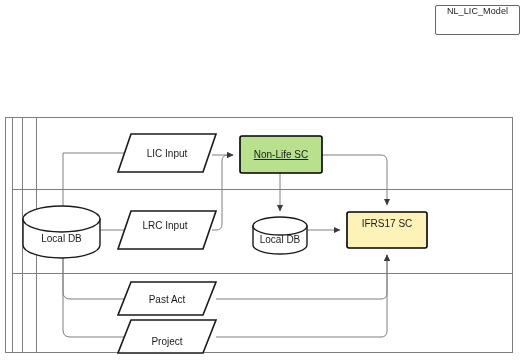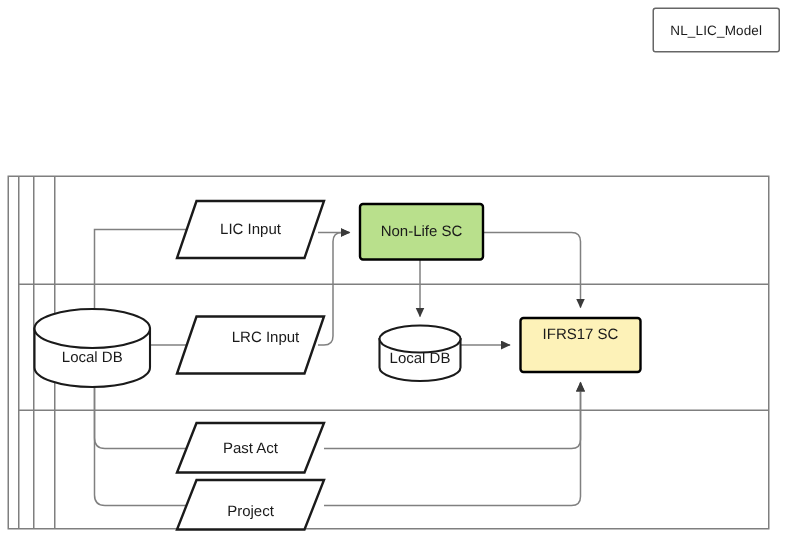--- a/index.html
+++ b/index.html
@@ -21,21 +21,21 @@
     width: 526px;
     height: 360px;
   }
   .label-box {
     position: absolute;
     box-sizing: border-box;
     border: 1px solid #666666;
     background: #ffffff;
     border-radius: 2px;
     display: flex;
-    align-items: center;
+    align-items: flex-start;
     justify-content: center;
     font-size: 9px;
     color: #1a1a1a;
     letter-spacing: 0.1px;
   }
   .node-text {
     position: absolute;
     display: flex;
     align-items: center;
     justify-content: center;
@@ -130,18 +130,18 @@
     </g>
 
     <g>
       <rect id="ifrsBox" x="347" y="212" width="80" height="36" rx="2" ry="2" fill="#fdf2b8" stroke="#000000" stroke-width="1.6"></rect>
     </g>
   </g>
 </svg>
 
 <div class="node-text" id="txtDbLeft" style="left: 23px; top: 212px; width: 77px; height: 52px;">Local DB</div>
 <div class="node-text" id="txtLic" style="left: 118px; top: 134px; width: 98px; height: 38px;">LIC Input</div>
-<div class="node-text" id="txtLrc" style="left: 128px; top: 211px; width: 98px; height: 28px;">LRC Input</div>
+<div class="node-text" id="txtLrc" style="left: 116px; top: 211px; width: 98px; height: 28px;">LRC Input</div>
 <div class="node-text" id="txtPast" style="left: 118px; top: 282px; width: 98px; height: 34px;">Past Act</div>
 <div class="node-text" id="txtProj" style="left: 118px; top: 320px; width: 98px; height: 43px;">Project</div>
-<div class="node-text" id="txtNl" style="left: 240px; top: 136px; width: 82px; height: 37px;">Non-Life SC</div>
+<div class="node-text" id="txtNl" style="left: 240px; top: 136px; width: 82px; height: 37px; text-decoration: underline;">Non-Life SC</div>
 <div class="node-text" id="txtDbMid" style="left: 253px; top: 221px; width: 54px; height: 37px;">Local DB</div>
 <div class="node-text" id="txtIfrs" style="left: 347px; top: 212px; width: 80px; height: 22px;">IFRS17 SC</div>
 
 </body></html>

